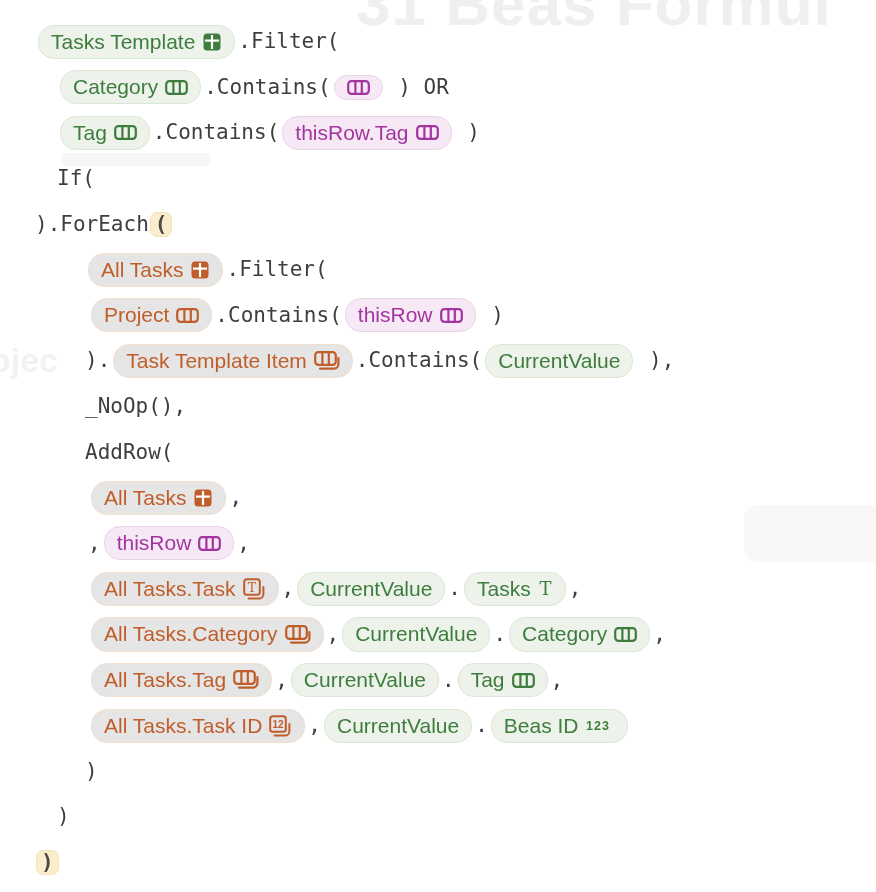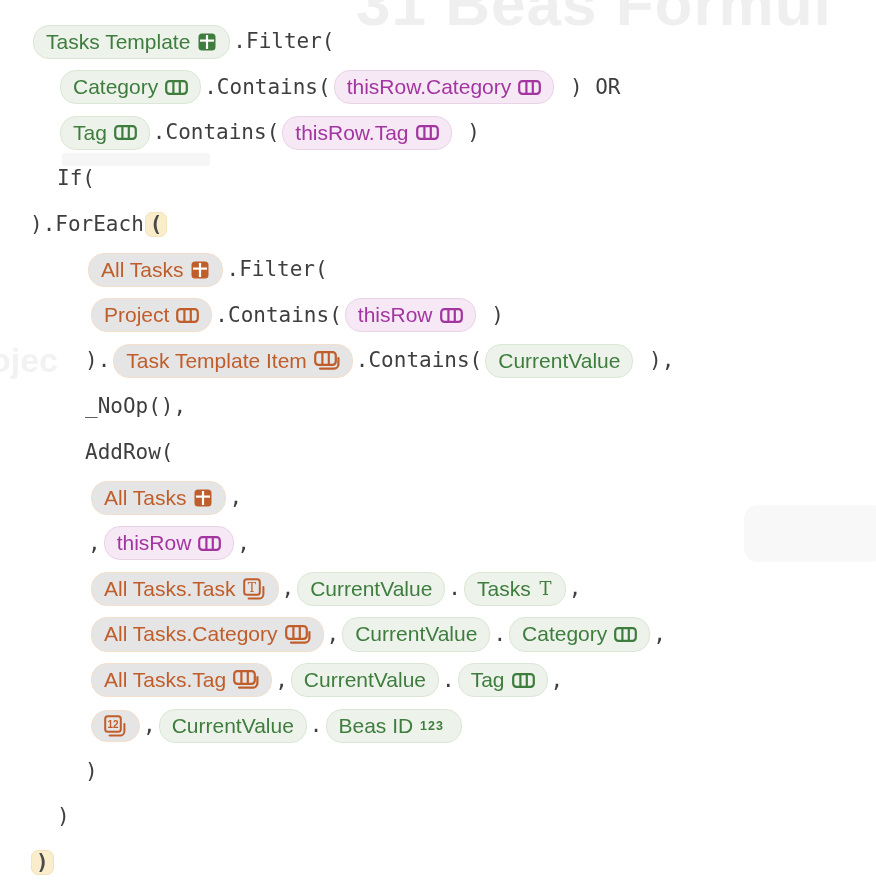--- a/index.html
+++ b/index.html
@@ -33,21 +33,21 @@
   
   #formula{
     position:relative;z-index:1;
     padding-top:19px;
     font-size:21px;color:#3e3e3e;
   }
   .line{
     display:flex;align-items:center;
     height:45.6px;
   }
-  .ind-0{padding-left:30px;}
+  .ind-0{padding-left:15px;margin-left:20px;}
   .ind-1{padding-left:57px;}
   .ind-2{padding-left:85px;}
   .ind-3{padding-left:88px;}
   .code{white-space:pre;line-height:1;text-align:right;}
   .hl{
     background:#faedcb;border:1px solid #f3e3b6;
     border-radius:7px;padding:1px 4px;margin:0 1px;
     font-weight:700;color:#4a4a4a;line-height:1;
   }
   .pill{
@@ -90,21 +90,20 @@
         <span class="icn">
           <svg width="23" height="15" viewBox="0 0 23 15">
             <rect x="1.2" y="1.2" width="20.6" height="12.6" rx="3.2" fill="none" stroke="currentColor" stroke-width="2.2"></rect>
             <line x1="8.4" y1="2" x2="8.4" y2="13" stroke="currentColor" stroke-width="2.2"></line>
             <line x1="14.8" y1="2" x2="14.8" y2="13" stroke="currentColor" stroke-width="2.2"></line>
           </svg>
         </span>
       </span>
       <span class="code">.Contains(</span>
       <span class="pill purple">
-        <span>thisRow.Category</span>
         <span class="icn">
           <svg width="23" height="15" viewBox="0 0 23 15">
             <rect x="1.2" y="1.2" width="20.6" height="12.6" rx="3.2" fill="none" stroke="currentColor" stroke-width="2.2"></rect>
             <line x1="8.4" y1="2" x2="8.4" y2="13" stroke="currentColor" stroke-width="2.2"></line>
             <line x1="14.8" y1="2" x2="14.8" y2="13" stroke="currentColor" stroke-width="2.2"></line>
           </svg>
         </span>
       </span>
       <span class="code"> ) OR</span>
     </div>
@@ -307,20 +306,21 @@
             <rect x="1.2" y="1.2" width="20.6" height="12.6" rx="3.2" fill="none" stroke="currentColor" stroke-width="2.2"></rect>
             <line x1="8.4" y1="2" x2="8.4" y2="13" stroke="currentColor" stroke-width="2.2"></line>
             <line x1="14.8" y1="2" x2="14.8" y2="13" stroke="currentColor" stroke-width="2.2"></line>
           </svg>
         </span>
       </span>
       <span class="code">,</span>
     </div>
     <div class="line ind-3">
       <span class="pill orange">
+        <span>All Tasks.Task ID</span>
         <span class="icn">
           <svg width="23" height="22" viewBox="0 0 23 22">
             <rect x="1.2" y="1.2" width="15.6" height="15.6" rx="2.6" fill="none" stroke="currentColor" stroke-width="2"></rect>
             <text x="9" y="13" text-anchor="middle" font-family="Liberation Sans, sans-serif" font-weight="bold" font-size="10" fill="currentColor">12</text>
             <path d="M5.6 20.6 h10.4 a4.4 4.4 0 0 0 4.4 -4.4 V9" fill="none" stroke="currentColor" stroke-width="2" stroke-linecap="round"></path>
           </svg>
         </span>
       </span>
       <span class="code">,</span>
       <span class="pill green">

